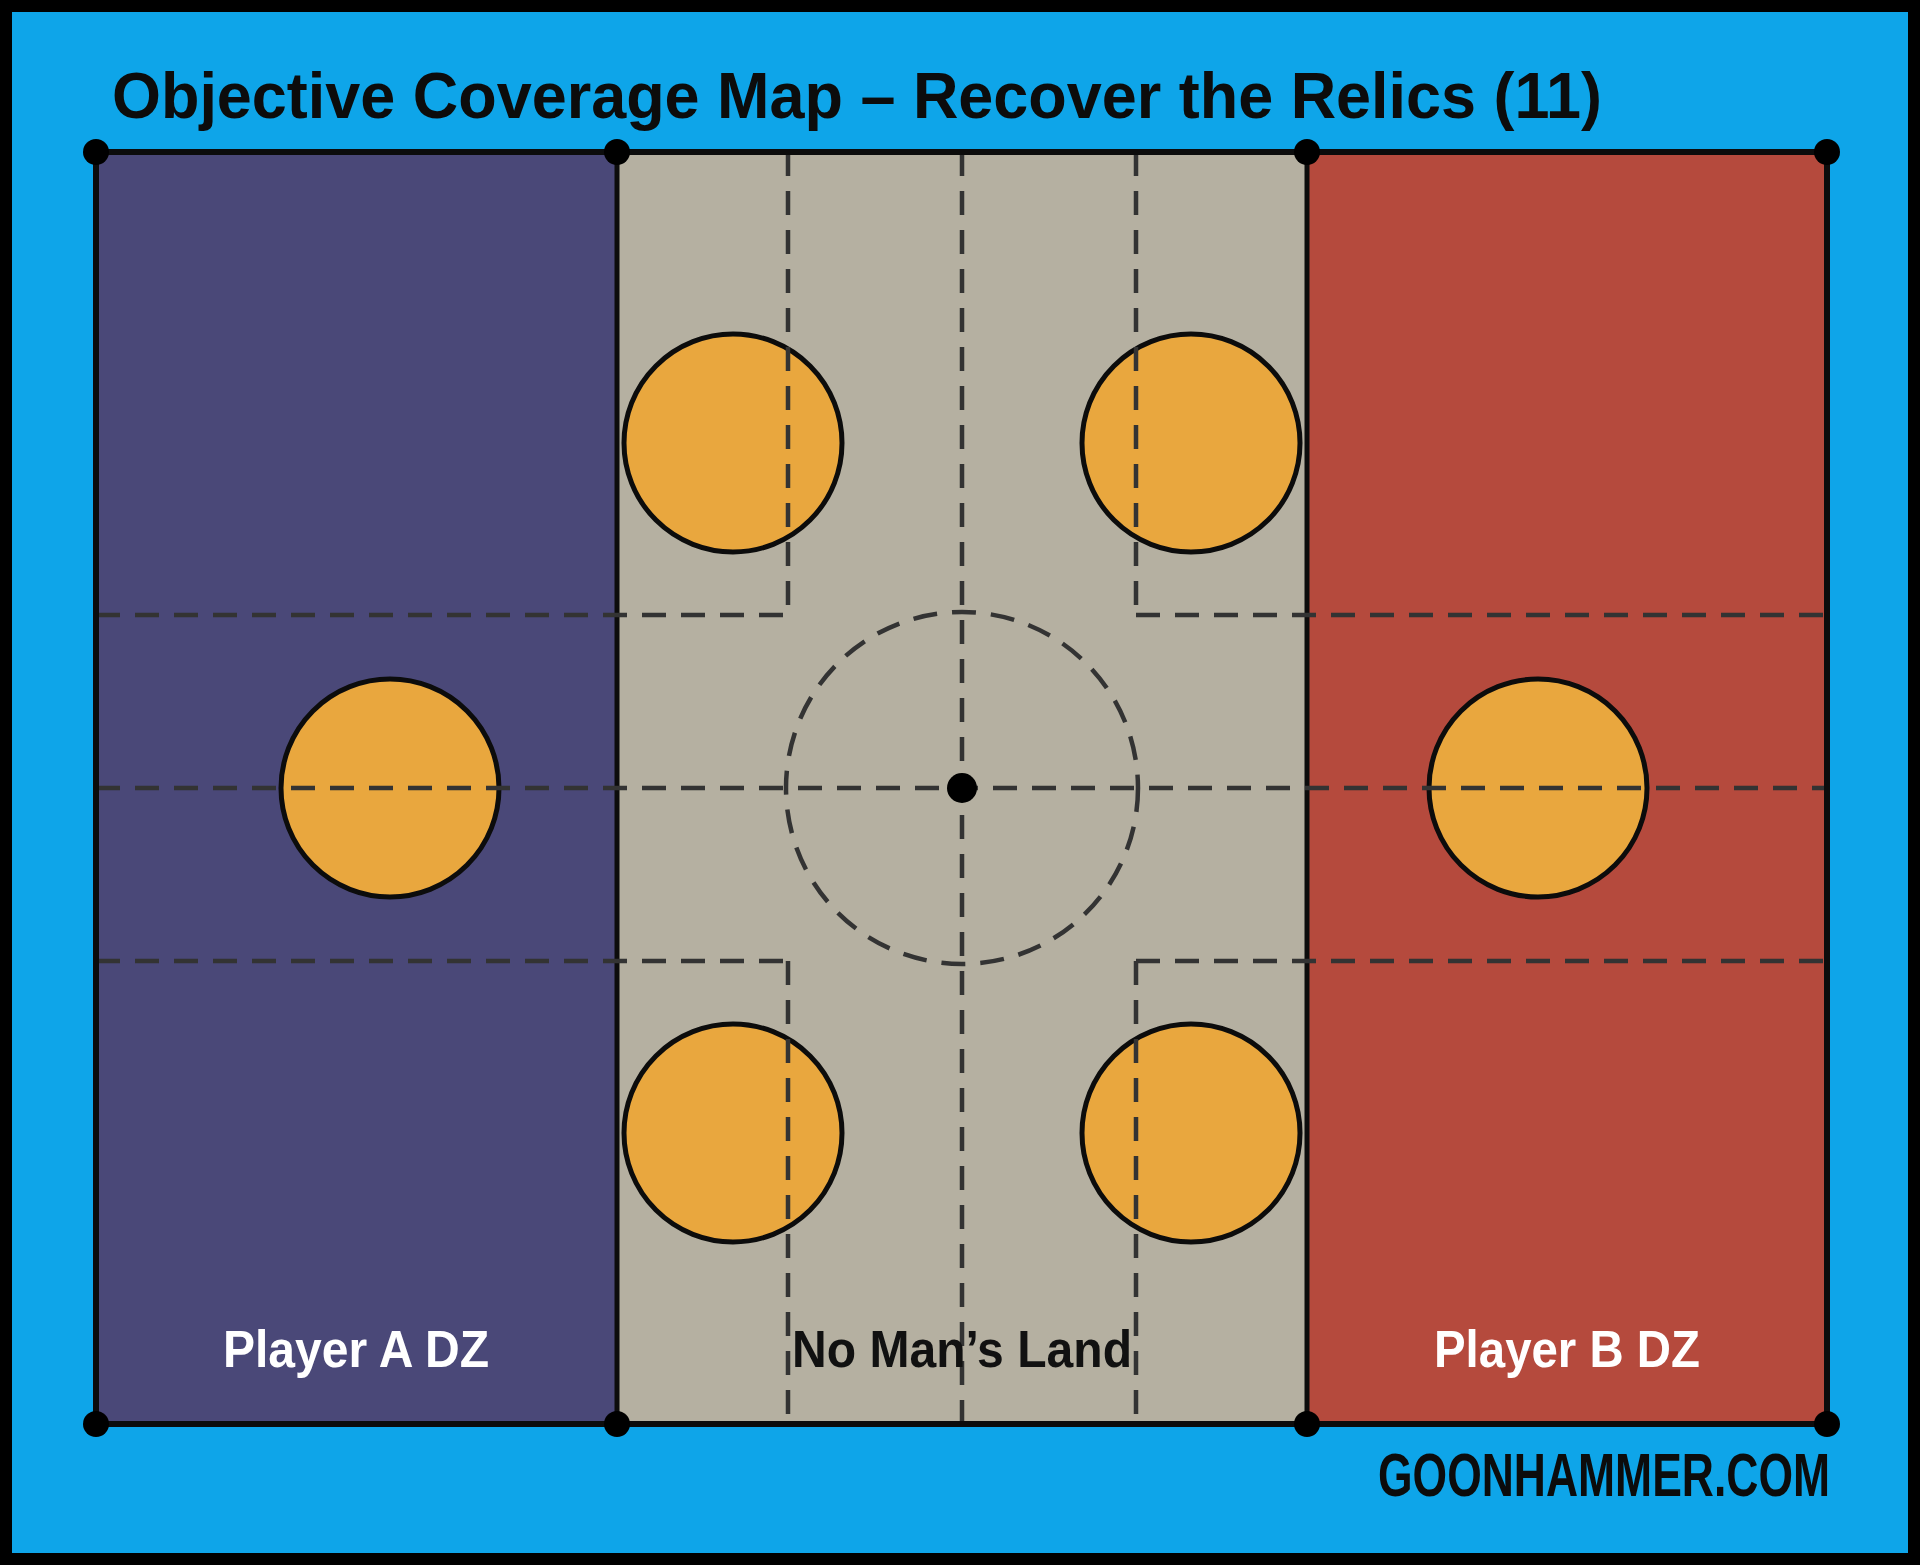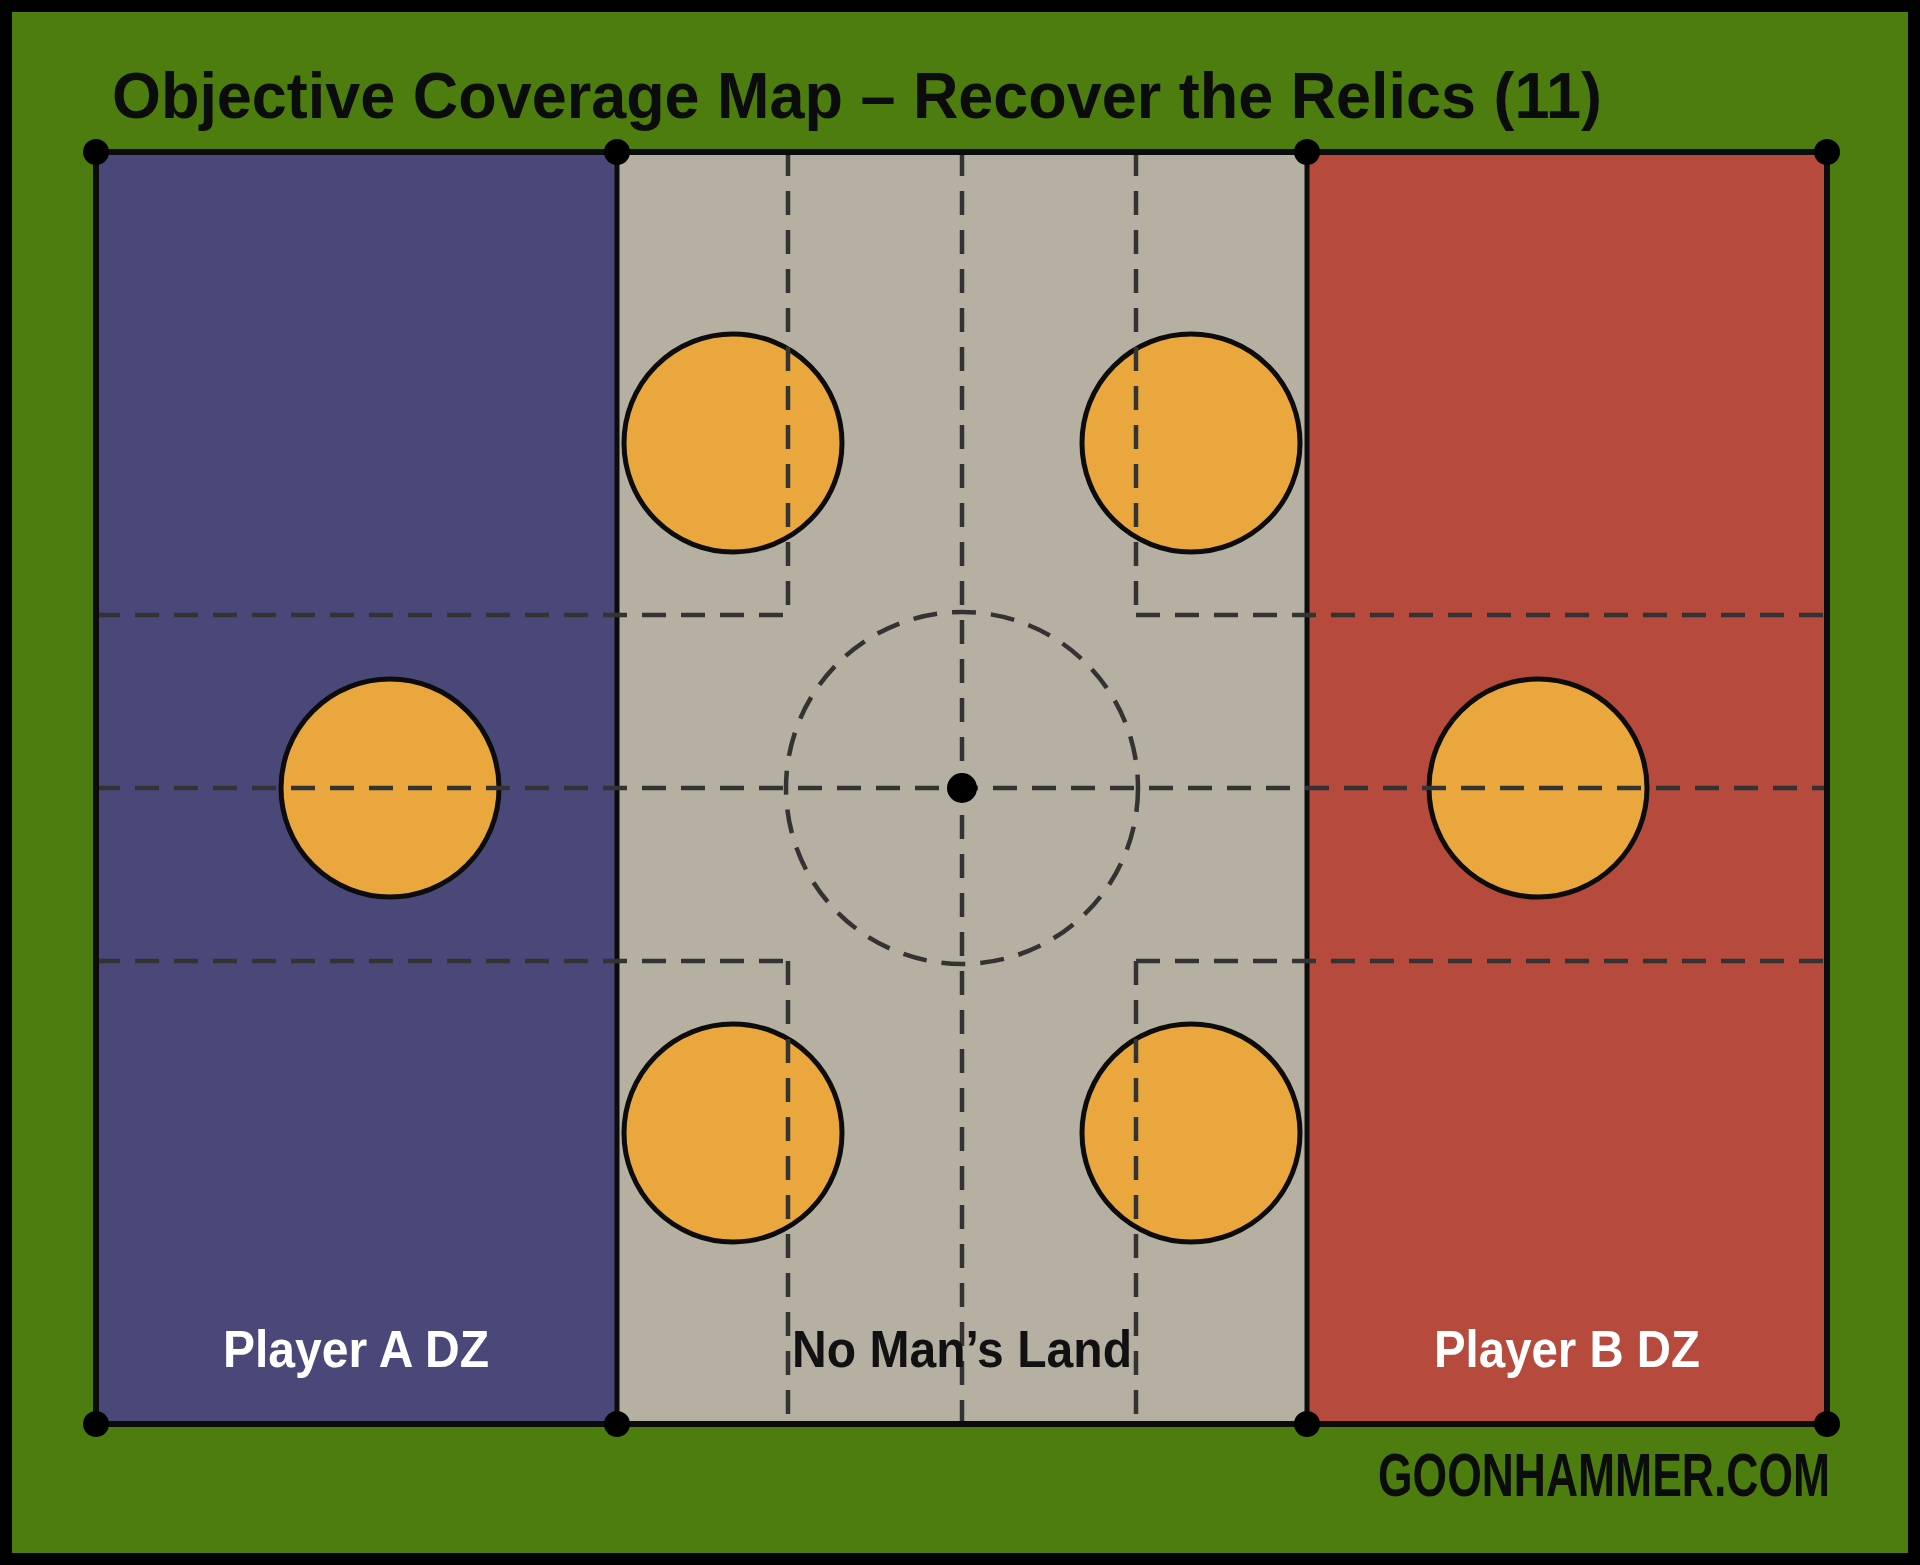--- a/index.html
+++ b/index.html
@@ -1,19 +1,19 @@
 <!DOCTYPE html>
 <html><head>
 <meta charset="utf-8">
 <style>
   html, body { margin: 0; padding: 0; background: #ffffff; }
   .stage {
     width: 1920px; height: 1565px; position: relative;
     font-family: "Liberation Sans", sans-serif;
-    background: #4d7c0f;
+    background: #0ea5e9;
   }
   svg { display: block; }
   text { font-family: "Liberation Sans", sans-serif; font-weight: bold; }
 </style>
 </head>
 <body>
 
 <div class="stage">
   <svg id="map-svg" width="1920" height="1565" viewBox="0 0 1920 1565">
     <g id="gen-layer">

